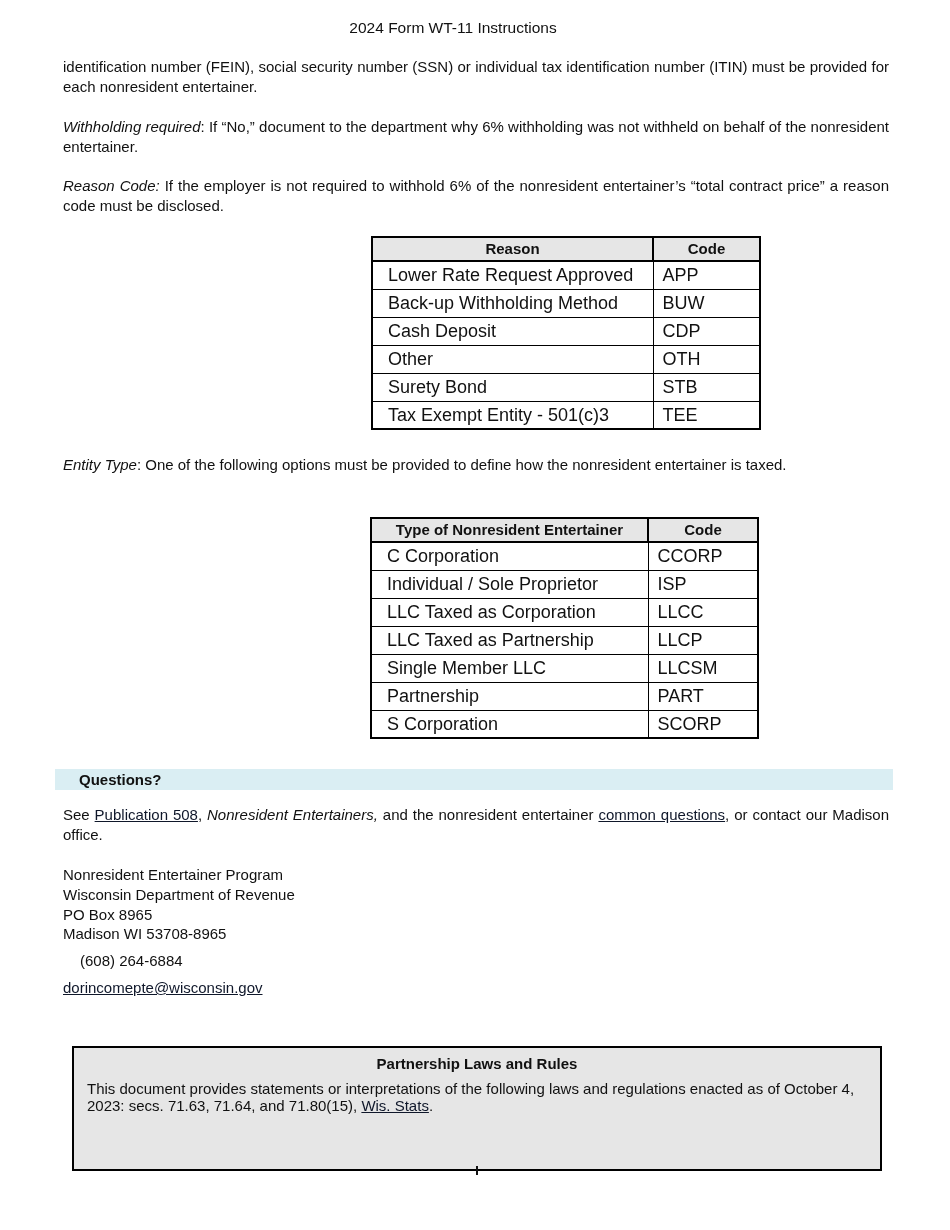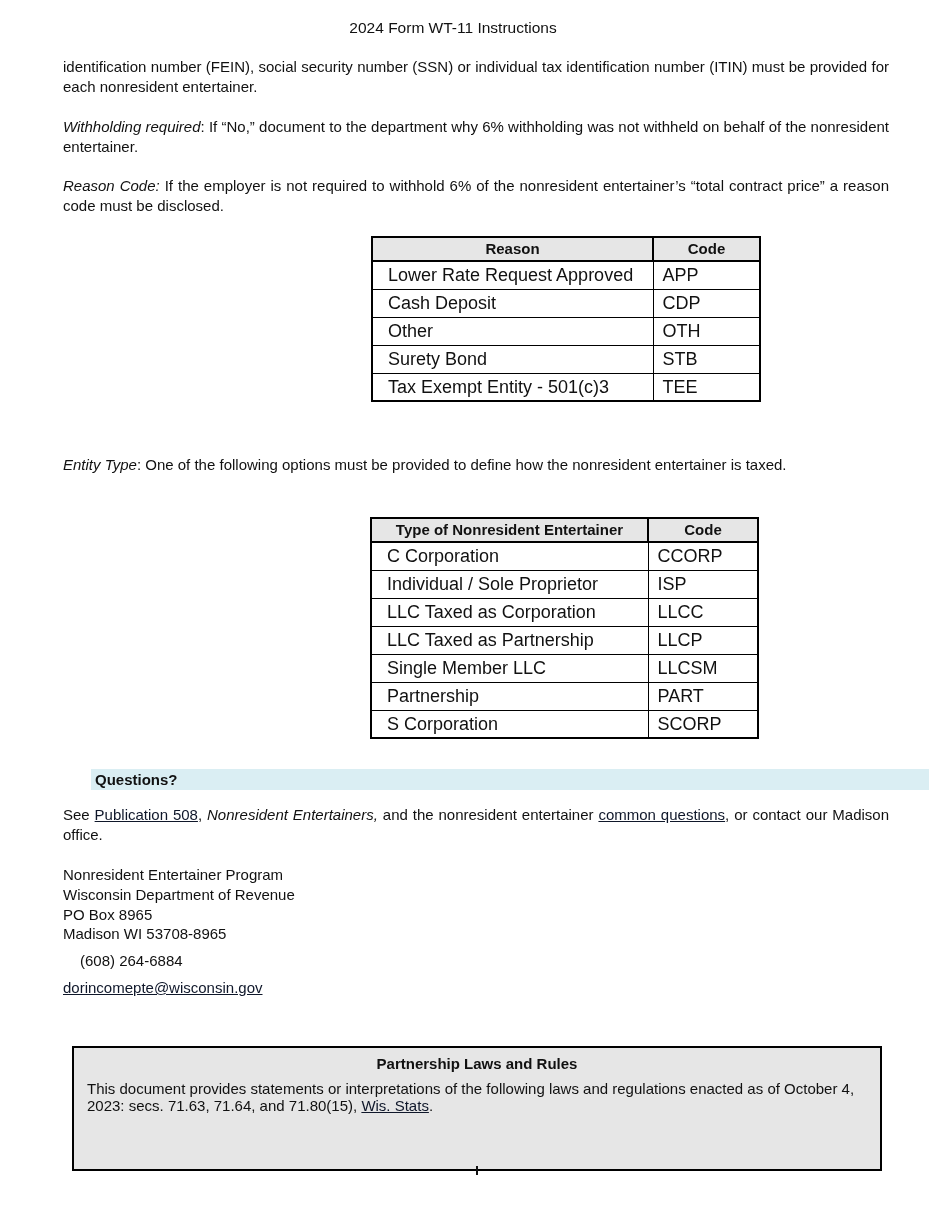--- a/index.html
+++ b/index.html
@@ -45,23 +45,22 @@
   }
   table.doc-table td.code-col { padding-left: 9px; margin-left: 16px; }
 
   .reason-table { left: 371px; top: 236px; width: 388px; }
   .entity-table { left: 370px; top: 517px; width: 387px; }
 
   .qbar {
     left: 55px; top: 769px; width: 838px; height: 21px;
     background: #daeef3;
     font-weight: bold;
-    padding-left: 4px;
+    padding-left: 24px;
     line-height: 21px;
-    margin-left: 36px;
   }
   .addr { left: 63px; top: 865px; width: 826px; line-height: 19.75px; }
   .phone { left: 80px; top: 951px; }
   .email { left: 63px; top: 978px; }
 
   .laws-box {
     left: 72px; top: 1046px; width: 810px; height: 125px;
     background: #e6e6e6;
     border: 2px solid #000000;
   }
@@ -91,20 +90,24 @@
     <thead>
       <tr>
         <th>Reason</th>
         <th>Code</th>
       </tr>
     </thead>
     <tbody>
       <tr>
           <td>Lower Rate Request Approved</td>
           <td class="code-col">APP</td>
+        </tr>
+      <tr>
+          <td>Back-up Withholding Method</td>
+          <td class="code-col">BUW</td>
         </tr>
       <tr>
           <td>Cash Deposit</td>
           <td class="code-col">CDP</td>
         </tr>
       <tr>
           <td>Other</td>
           <td class="code-col">OTH</td>
         </tr>
       <tr>

